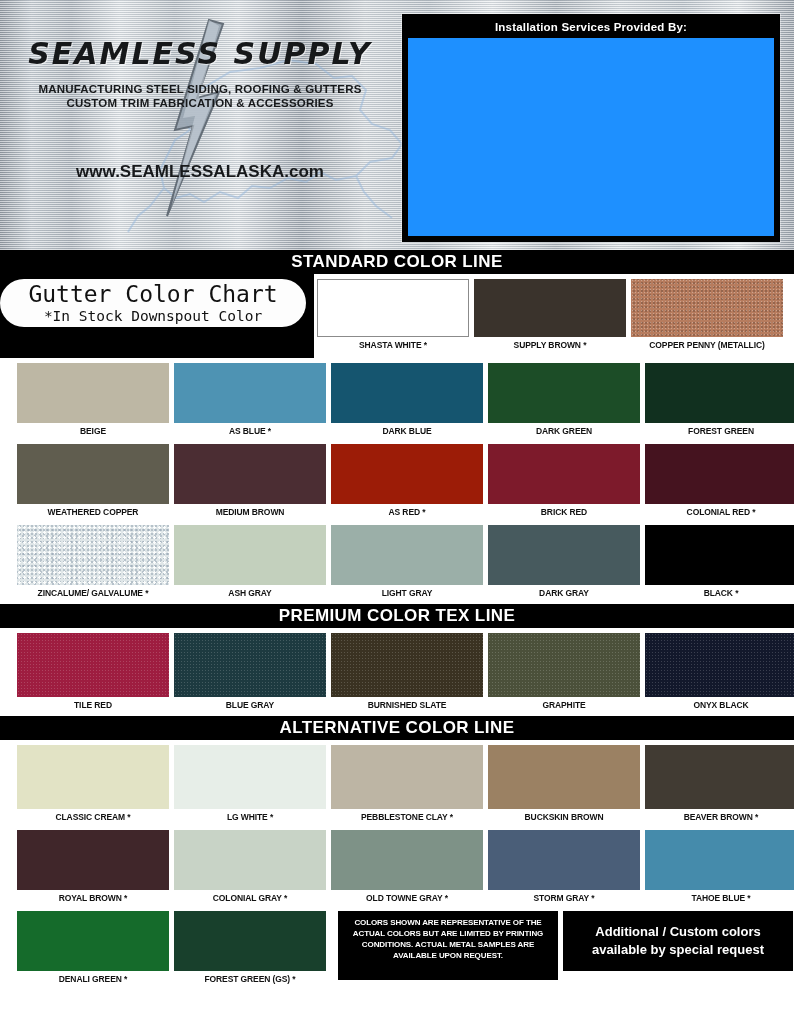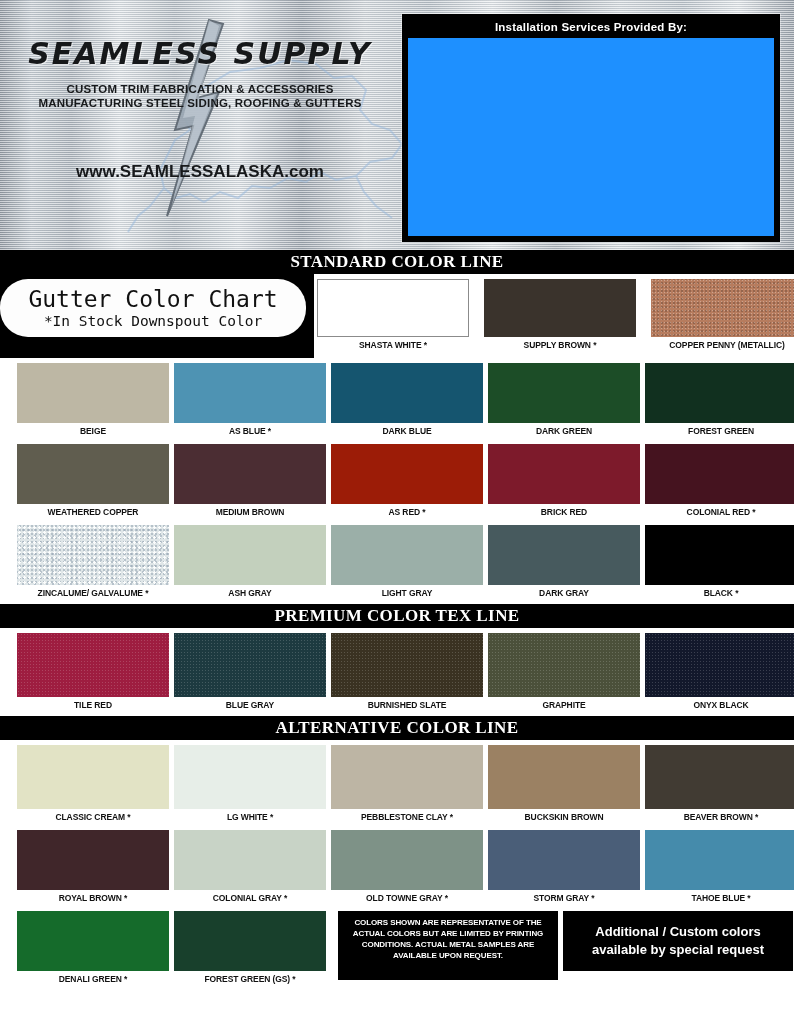--- a/index.html
+++ b/index.html
@@ -74,44 +74,44 @@
     font-family: "Liberation Sans", sans-serif; letter-spacing: .2px;
   }
   .installer-body {
     position: absolute; left: 4px; top: 22px; right: 4px; bottom: 4px;
     background: #1e90ff;
   }
 
   
   .banner {
     background: #000; color: #fff; text-align: center;
-    font-family: Liberation Serif, serif;
+    font-family: Liberation Sans, sans-serif;
     font-weight: 700; font-size: 17px; letter-spacing: .4px;
     height: 24px; line-height: 24px;
   }
   .banner-gap { height: 3px; background: #fff; }
 
   
   .title-strip { position: relative; height: 84px; background: #000; }
   .title-box {
-    position: absolute; left: 0px; top: 5px; width: 306px; height: 58px;
+    position: absolute; left: 0px; top: 5px; width: 306px; height: 48px;
     background: #fdfdfd; display: flex; flex-direction: column;
     align-items: center; justify-content: center; border-radius: 28px;
   }
   .title-main {
     font-family: "DejaVu Sans Mono", monospace;
     font-size: 23px; color: #111; line-height: 26px; letter-spacing: 0px;
   }
   .title-sub {
     font-family: "DejaVu Sans Mono", monospace;
     font-size: 14.5px; color: #111; line-height: 18px;
   }
   .title-swatches {
     position: absolute; left: 314px; top: 0; right: 0; bottom: 0;
-    background: #fff; display: flex; padding-top: 5px; gap: 10px;
+    background: #fff; display: flex; padding-top: 5px;
   }
 
   
   .swatch-row { display: flex; background: #fff; padding: 5px 0 0 0; }
   .swatch-cell { width: 152px; margin-right: 5px; }
   .swatch-cell:first-child { margin-left: 17px; }
   .swatch-cell:last-child { margin-right: 12px; }
   .swatch {
     width: 152px; height: 60px; display: block;
   }
@@ -188,22 +188,22 @@
     </svg>
 
     <svg class="bolt" viewBox="0 0 70 200">
       <polygon points="52,2 18,112 36,108 10,198 62,74 40,80 66,6" fill="#9aa6b2" stroke="#5c6670" stroke-width="2" opacity=".92"></polygon>
       <polygon points="52,2 26,100 38,98 14,190 58,76 42,80 62,8" fill="#ccd6de" opacity=".55"></polygon>
     </svg>
 
     <div class="brand">SEAMLESS SUPPLY</div>
 
     <div class="tagline">
+      <div>MANUFACTURING STEEL SIDING, ROOFING &amp; GUTTERS</div>
       <div>CUSTOM TRIM FABRICATION &amp; ACCESSORIES</div>
-      <div>MANUFACTURING STEEL SIDING, ROOFING &amp; GUTTERS</div>
     </div>
 
     <div class="website">www.SEAMLESSALASKA.com</div>
 
 
     <div class="installer">
       <div class="installer-title">Installation Services Provided By:</div>
       <div class="installer-body"></div>
     </div>
   </div>

